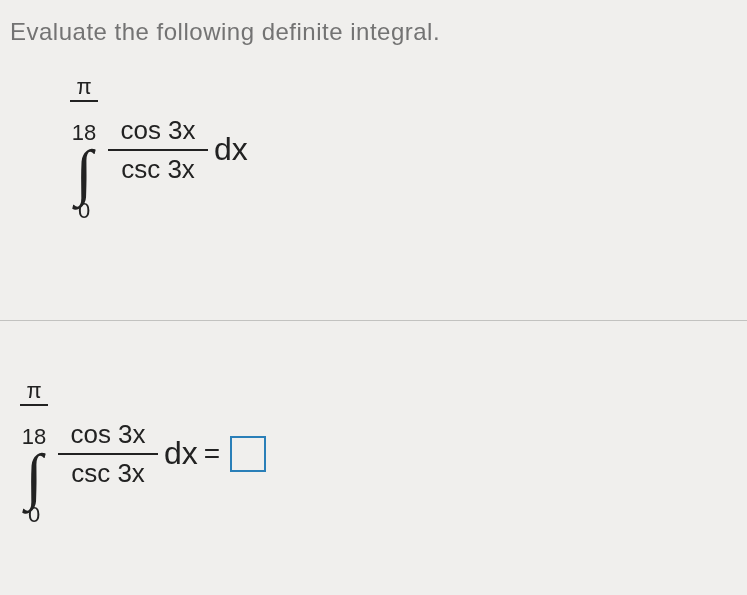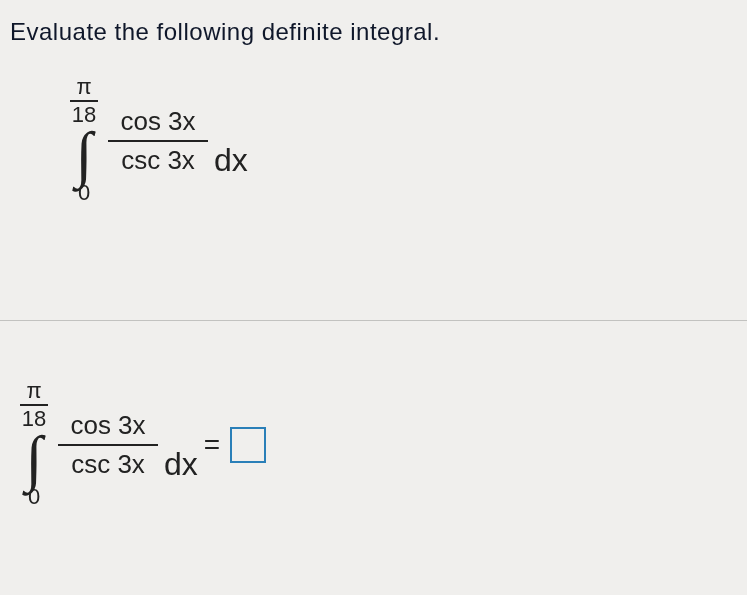--- a/index.html
+++ b/index.html
@@ -7,21 +7,21 @@
       width: 747px;
       height: 595px;
       background: #f0efed;
       font-family: Arial, Helvetica, sans-serif;
       color: #3a3a3a;
       padding: 18px 10px 10px 10px;
       position: relative;
     }
     .prompt {
       font-size: 24px;
-      color: #0f172a;
+      color: #737373;
       margin-bottom: 30px;
       letter-spacing: 0.5px;
     }
     .integral-block {
       display: flex;
       align-items: center;
       font-size: 24px;
       color: #222;
       margin-left: 60px;
     }
@@ -34,32 +34,32 @@
     .upper-frac {
       display: flex;
       flex-direction: column;
       align-items: center;
       font-size: 22px;
       line-height: 1;
       margin-bottom: 2px;
     }
     .upper-frac .num { padding: 0 2px 2px 2px; }
     .upper-frac .bar { width: 28px; height: 2px; background: #222; }
-    .upper-frac .den { padding-top: 2px; font-size: 22px; }
+    .upper-frac .den { padding-top: 20px; font-size: 22px; }
     .int-sign {
       font-size: 62px;
       line-height: 0.8;
       font-weight: normal;
       font-family: "Times New Roman", serif;
       margin: 2px 0;
     }
     .lower { font-size: 22px; margin-top: -2px; }
     .integrand {
       display: flex;
-      align-items: flex-end;
+      align-items: center;
     }
     .frac {
       display: flex;
       flex-direction: column;
       align-items: center;
       margin-right: 4px;
     }
     .frac .fnum, .frac .fden {
       font-size: 26px;
       padding: 3px 6px;

